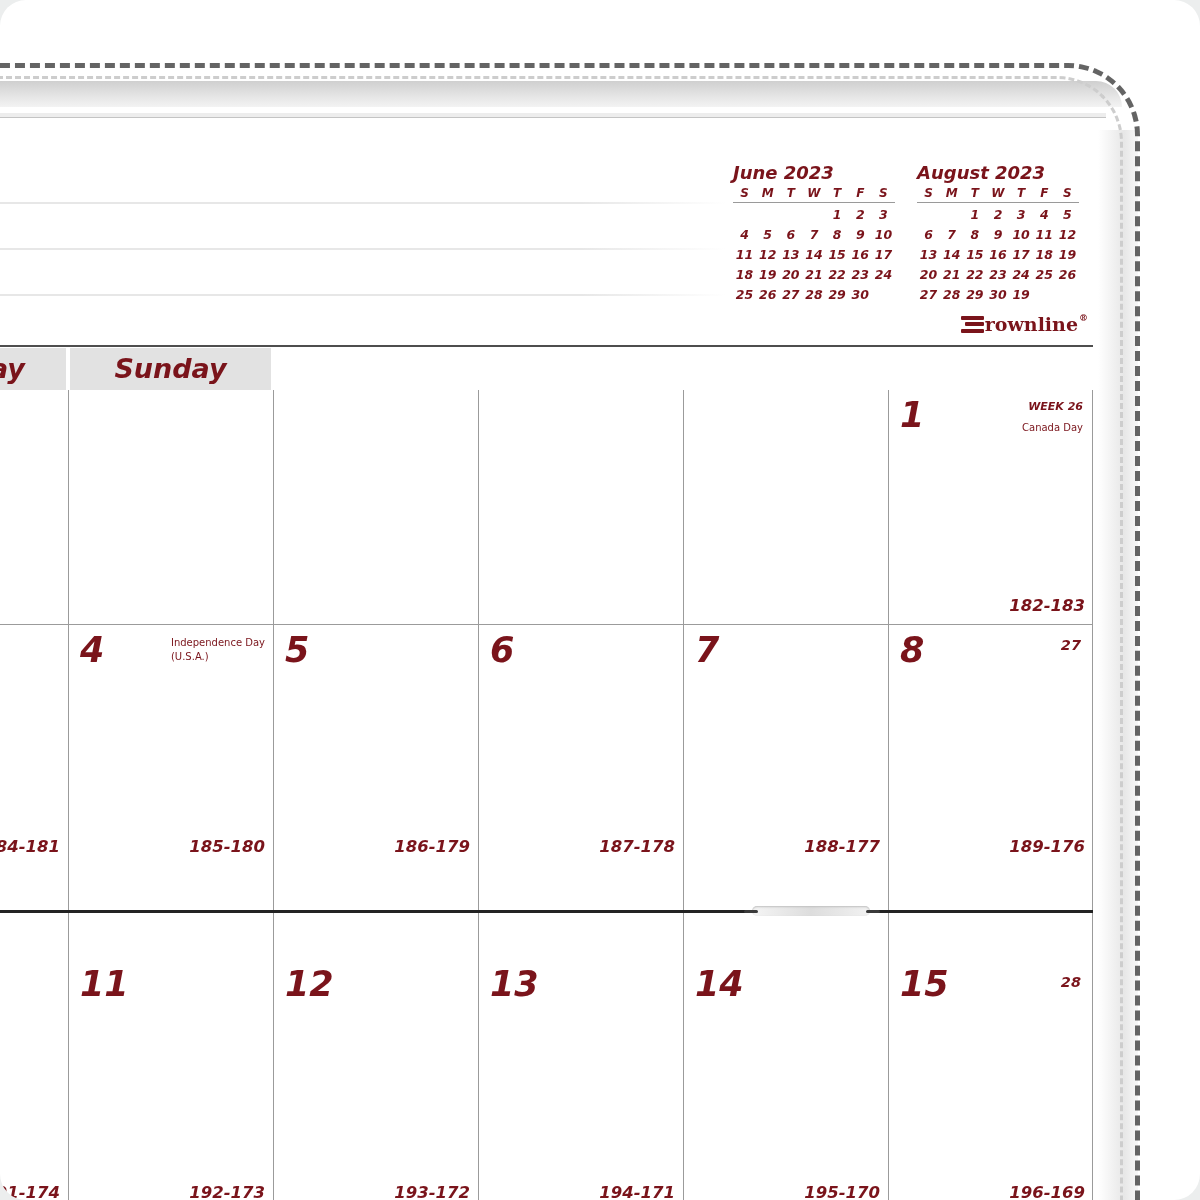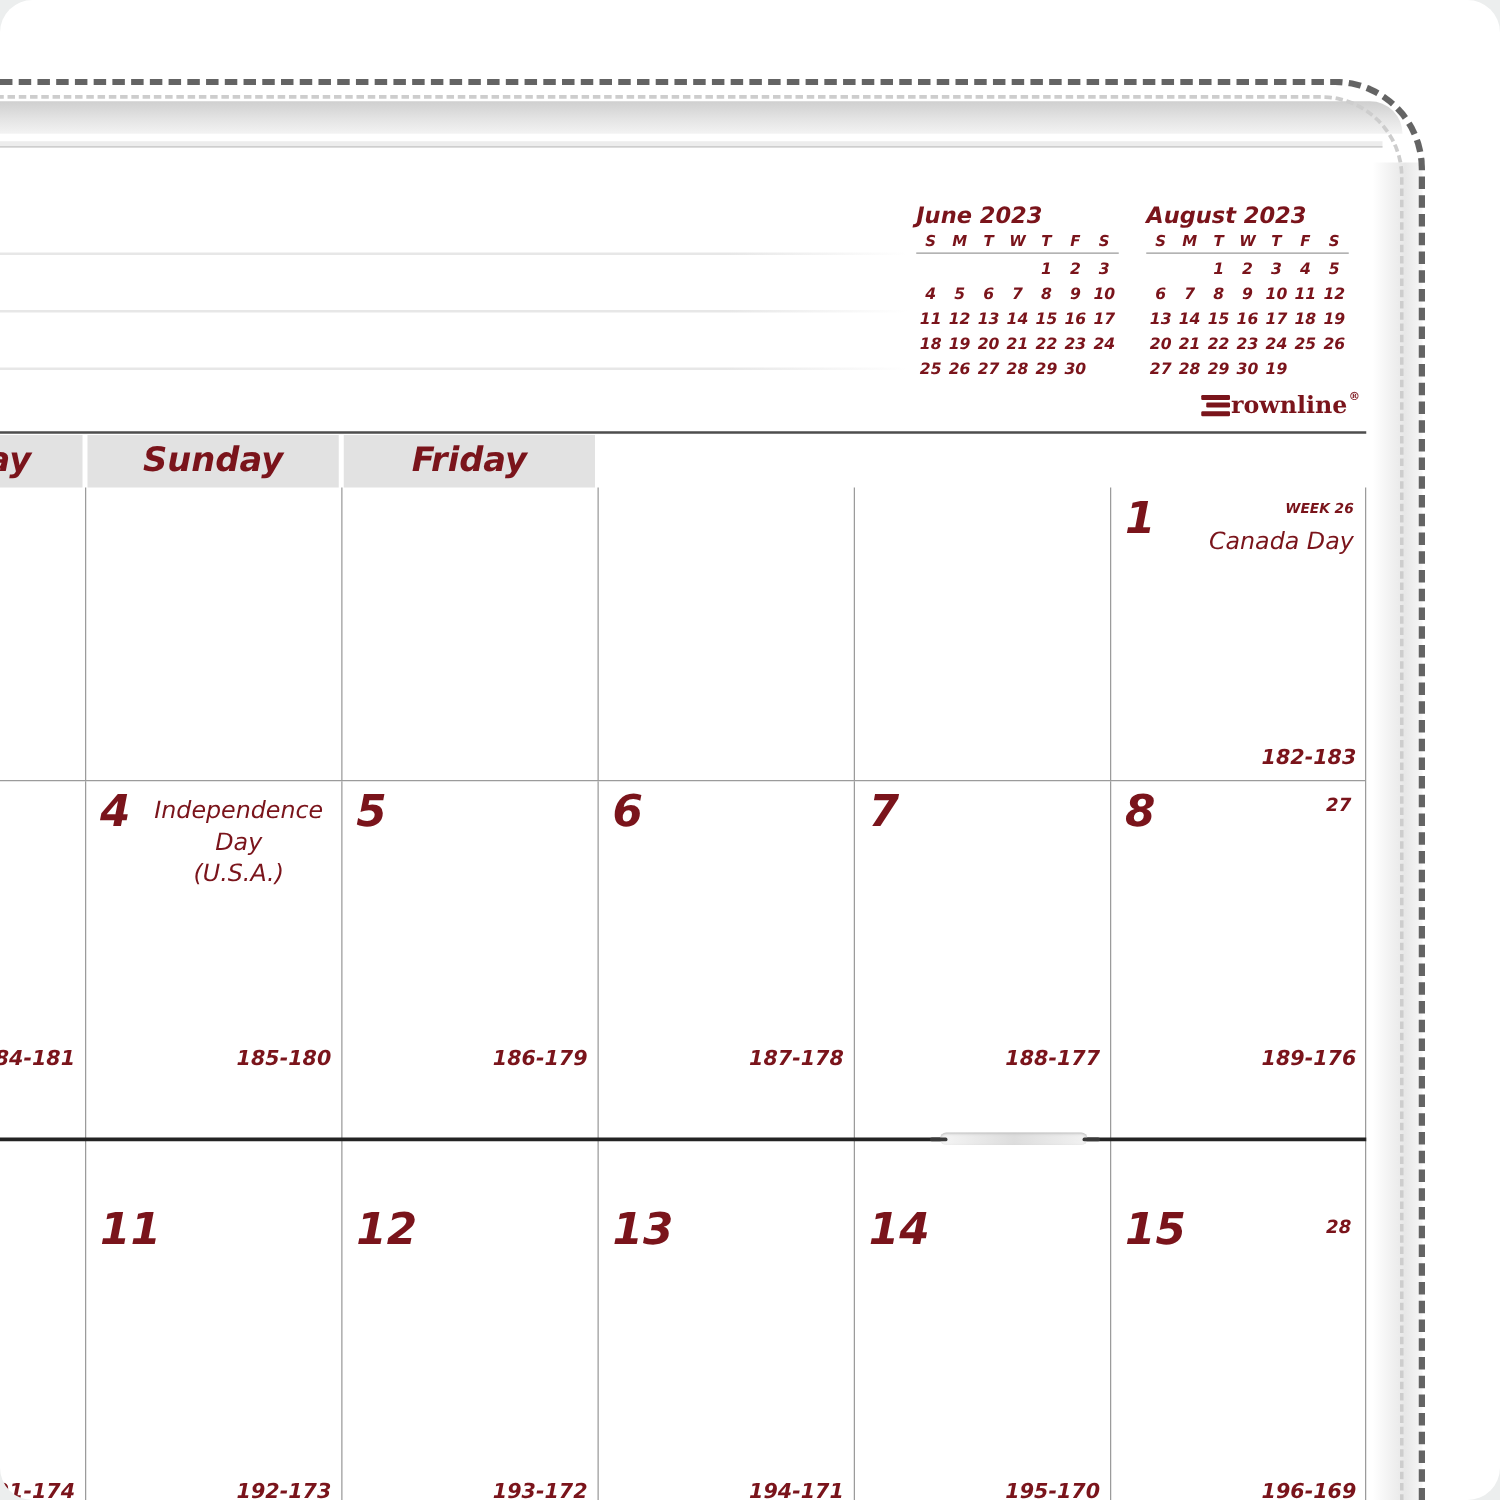--- a/index.html
+++ b/index.html
@@ -52,21 +52,21 @@
   .row{display:flex;width:100%;}
   .row.r1{height:235px;border-bottom:1.5px solid var(--grid-line,#9b9b9b);box-sizing:border-box;}
   .row.r2{height:287px;}
   .row.r3{height:288px;}
   .cell{flex:0 0 205px;position:relative;box-sizing:border-box;}
   .cell + .cell{border-left:1.5px solid var(--grid-line,#9b9b9b);}
   .date{position:absolute;font-size:35px;font-weight:bold;font-style:italic;line-height:1;}
   .r1 .date,.r2 .date{top:8px;left:11px;}
   .r3 .date{top:55px;left:11px;}
   .week-label{position:absolute;top:10px;right:10px;font-size:11px;font-style:italic;font-weight:600;}
-  .holiday{position:absolute;top:31px;right:10px;font-size:19px;font-style:italic;text-align:center;line-height:1.35;}
+  .holiday{position:absolute;top:31px;right:10px;font-size:10px;text-align:left;line-height:1.35;}
   .r2 .holiday{top:11px;right:8px;margin-left:48px;}
   .week-number{position:absolute;font-size:14.5px;font-style:italic;font-weight:600;right:12px;}
   .r2 .week-number{top:12px;}
   .r3 .week-number{top:62px;}
   .code{position:absolute;right:8px;font-size:16.5px;font-weight:bold;font-style:italic;text-align:right;}
   .r1 .code{top:206px;}
   .r2 .code{top:212px;}
   .r3 .code{top:271px;}
 
   
@@ -205,23 +205,20 @@
     <span class="brand-reg">®</span>
   </div>
 
   <div class="grid-header">
     <div class="hcell">
         <div class="hcell-inner">Monday</div>
       </div>
     <div class="hcell">
         <div class="hcell-inner">Sunday</div>
       </div>
-    <div class="hcell">
-        <div class="hcell-inner">Friday</div>
-      </div>
   </div>
 
   <div class="rows">
 
     <div class="row r1">
       <div class="cell"></div>
       <div class="cell"></div>
       <div class="cell"></div>
       <div class="cell"></div>
       <div class="cell"></div>

